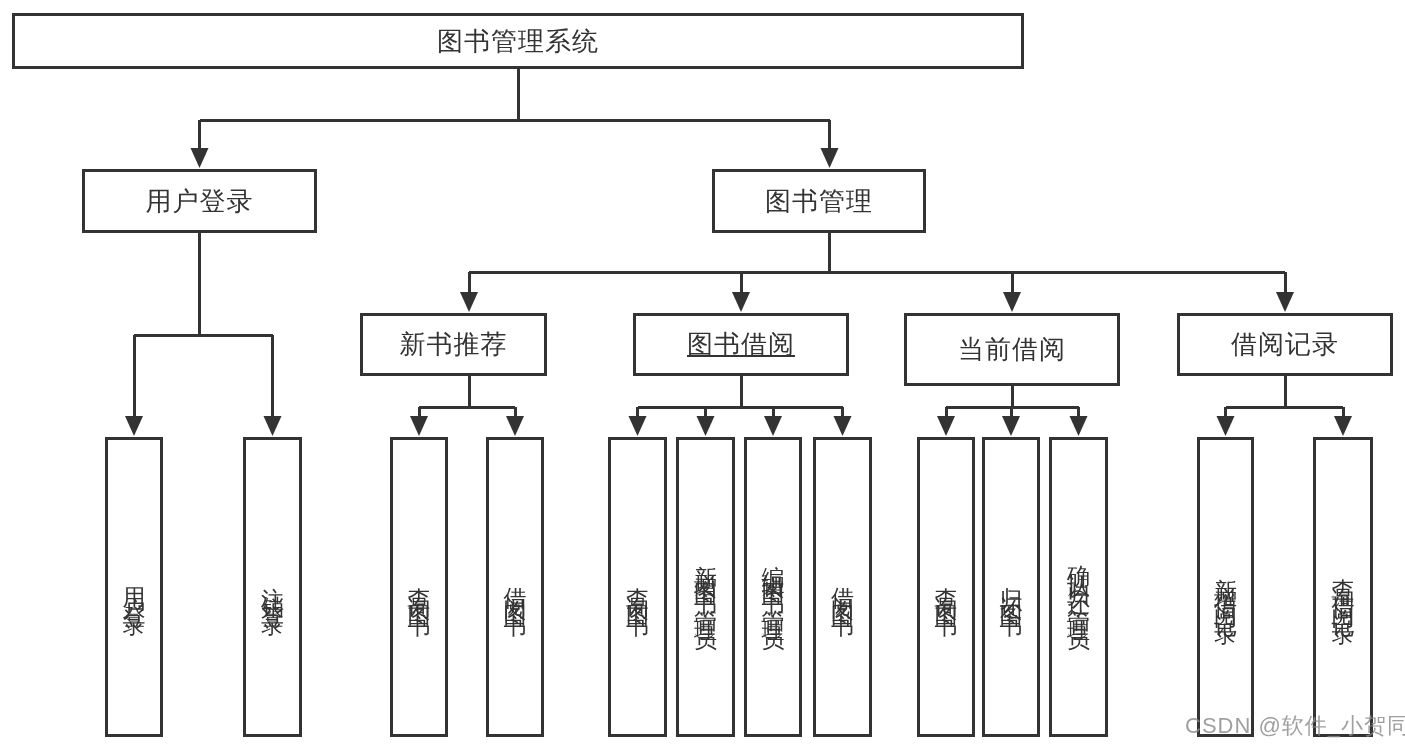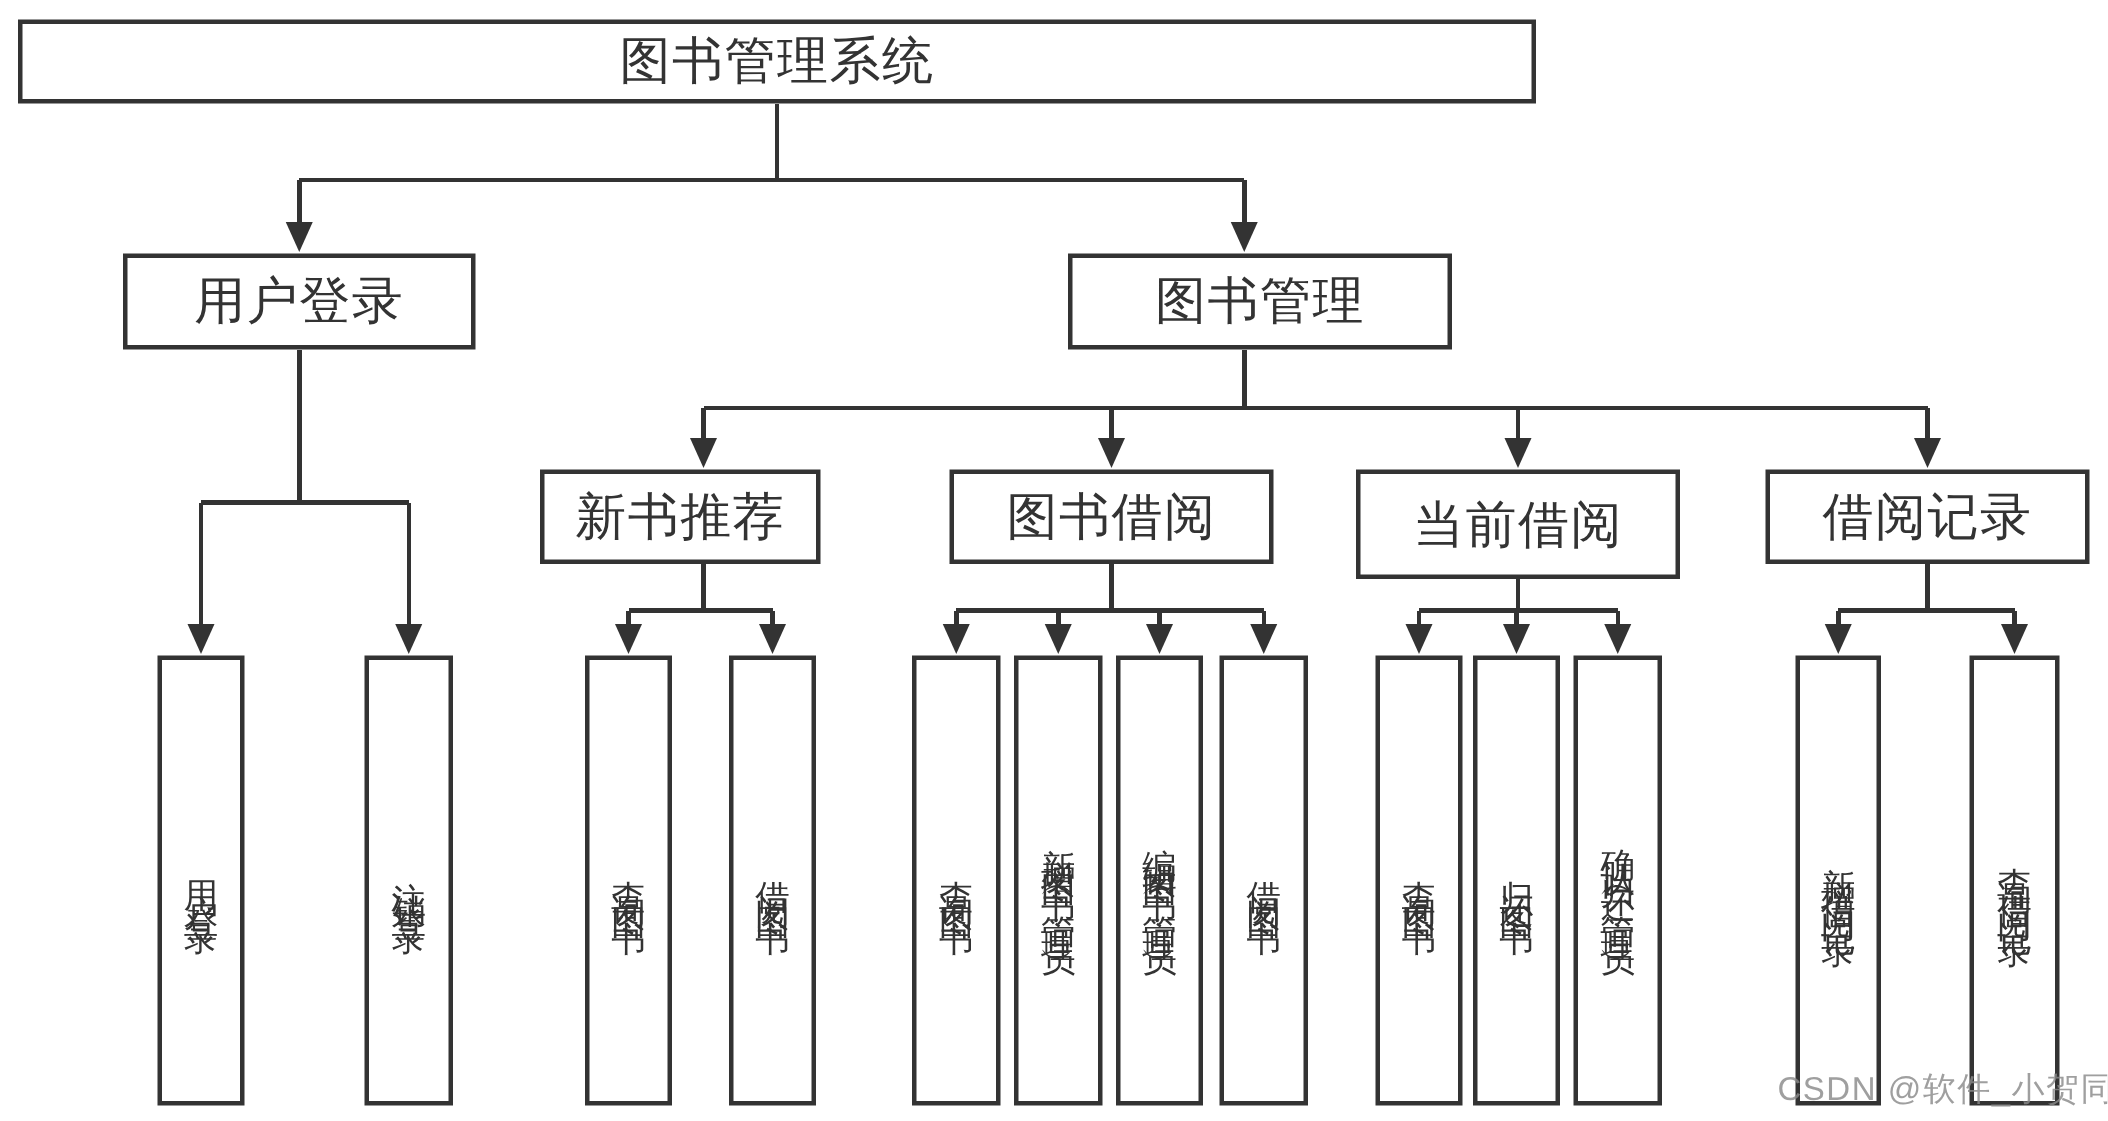--- a/index.html
+++ b/index.html
@@ -25,21 +25,21 @@
     position: absolute;
     box-sizing: border-box;
     border: 3px solid #333333;
     background: #ffffff;
     display: flex;
     align-items: center;
     justify-content: center;
     color: #333333;
   }
   .node.h .lbl {
-    font-size: 34px;
+    font-size: 26px;
     letter-spacing: 1px;
     white-space: nowrap;
   }
   .node.v .lbl {
     writing-mode: vertical-rl;
     text-orientation: mixed;
     font-size: 23px;
     letter-spacing: 9px;
     line-height: 1;
     white-space: nowrap;
@@ -113,27 +113,27 @@
       <line x1="1343" y1="407" x2="1343" y2="419" stroke="#333333" stroke-width="3" shape-rendering="crispEdges"></line>
       <polygon points="1334,416 1352,416 1343,436" fill="#333333"></polygon>
     </svg>
   <div id="nodes">
       <div class="node h" style="left: 12px; top: 13px; width: 1012px; height: 56px;">
         <span class="lbl">图书管理系统</span>
       </div>
       <div class="node h" style="left: 82px; top: 169px; width: 235px; height: 64px;">
         <span class="lbl">用户登录</span>
       </div>
-      <div class="node h" style="left: 712px; top: 169px; width: 256px; height: 64px;">
+      <div class="node h" style="left: 712px; top: 169px; width: 214px; height: 64px;">
         <span class="lbl">图书管理</span>
       </div>
       <div class="node h" style="left: 360px; top: 313px; width: 187px; height: 63px;">
         <span class="lbl">新书推荐</span>
       </div>
-      <div class="node h" style="left: 633px; top: 313px; width: 216px; height: 63px;">
+      <div class="node h" style="left: 633px; top: 313px; width: 216px; height: 63px; text-decoration: underline;">
         <span class="lbl">图书借阅</span>
       </div>
       <div class="node h" style="left: 904px; top: 313px; width: 216px; height: 73px;">
         <span class="lbl">当前借阅</span>
       </div>
       <div class="node h" style="left: 1177px; top: 313px; width: 216px; height: 63px;">
         <span class="lbl">借阅记录</span>
       </div>
       <div class="node v" style="left: 105px; top: 437px; width: 58px; height: 300px;">
         <span class="lbl">用户登录</span>

